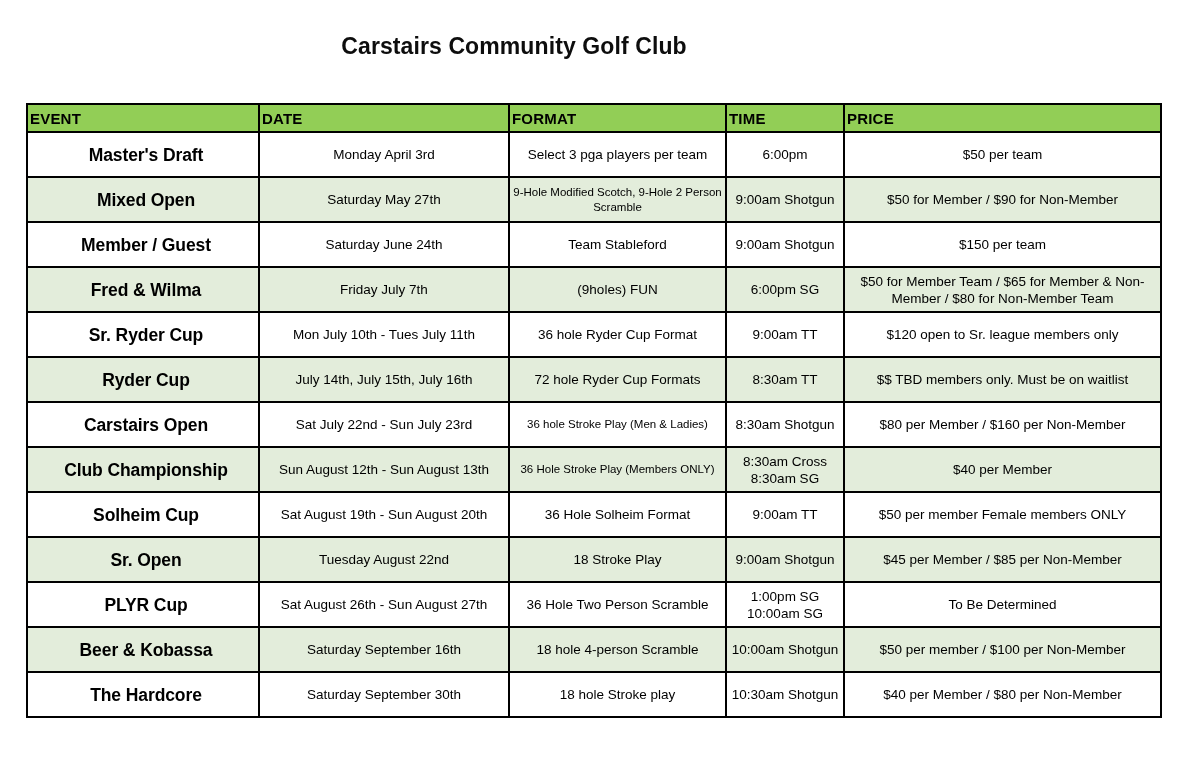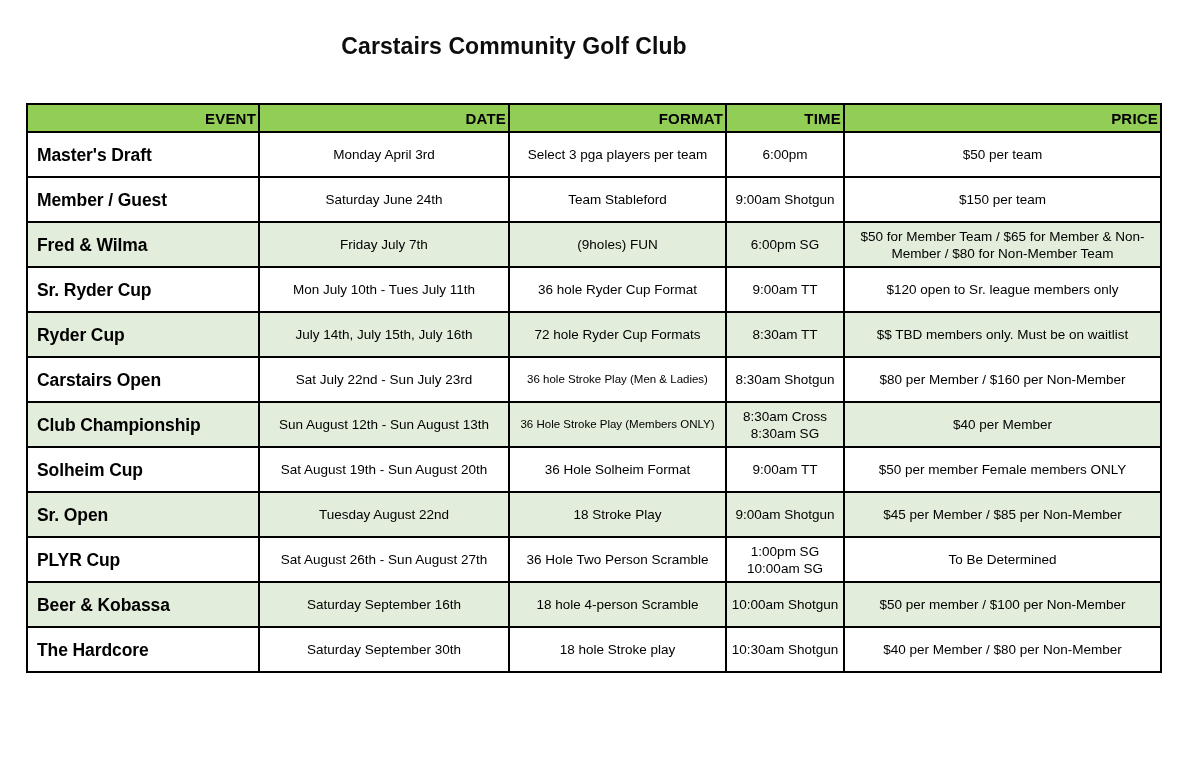--- a/index.html
+++ b/index.html
@@ -48,40 +48,40 @@
   table.sched col.c-format  { width: 217px; }
   table.sched col.c-time    { width: 118px; }
   table.sched col.c-price   { width: 317px; }
 
   thead th {
     background: #92CE56;
     border: 2px solid #000000;
     height: 24px;
     font-size: 15px;
     font-weight: bold;
-    text-align: right;
+    text-align: left;
     vertical-align: middle;
     padding: 1px 2px;
     letter-spacing: 0.2px;
   }
   tbody td {
     border: 2px solid #000000;
     height: 41px;
     padding: 1px 3px;
     vertical-align: middle;
     text-align: center;
     font-size: 13.5px;
     line-height: 17px;
     white-space: pre-line;
   }
   tbody tr.alt td { background: #E3EDDB; }
   tbody tr.plain td { background: #FFFFFF; }
 
   td.ev {
-    text-align: left;
+    text-align: center;
     padding-left: 9px;
     font-size: 17.5px;
     font-weight: bold;
     line-height: 20px;
     letter-spacing: -0.1px;
   }
   td.fmt  { font-size: 13.5px; margin-top: 36px; }
   td.fmt.small { font-size: 11.5px; line-height: 15px; }
   td.tm   { font-size: 13.5px; }
   td.pr   { font-size: 13.5px; }
@@ -114,20 +114,27 @@
         </tr>
       </thead>
       <tbody id="sched-body">
           <tr class="plain">
             <td class="ev">Master's Draft</td>
             <td class="dt">Monday April 3rd</td>
             <td class="fmt">Select 3 pga players per team</td>
             <td class="tm">6:00pm</td>
             <td class="pr">$50 per team</td>
           </tr>
+          <tr class="alt">
+            <td class="ev">Mixed Open</td>
+            <td class="dt">Saturday May 27th</td>
+            <td class="fmt small">9-Hole Modified Scotch,  9-Hole 2 Person Scramble</td>
+            <td class="tm">9:00am Shotgun</td>
+            <td class="pr">$50 for Member / $90 for Non-Member</td>
+          </tr>
           <tr class="plain">
             <td class="ev">Member / Guest</td>
             <td class="dt">Saturday June 24th</td>
             <td class="fmt">Team Stableford</td>
             <td class="tm">9:00am Shotgun</td>
             <td class="pr">$150 per team</td>
           </tr>
           <tr class="alt">
             <td class="ev">Fred &amp; Wilma</td>
             <td class="dt">Friday July 7th</td>

